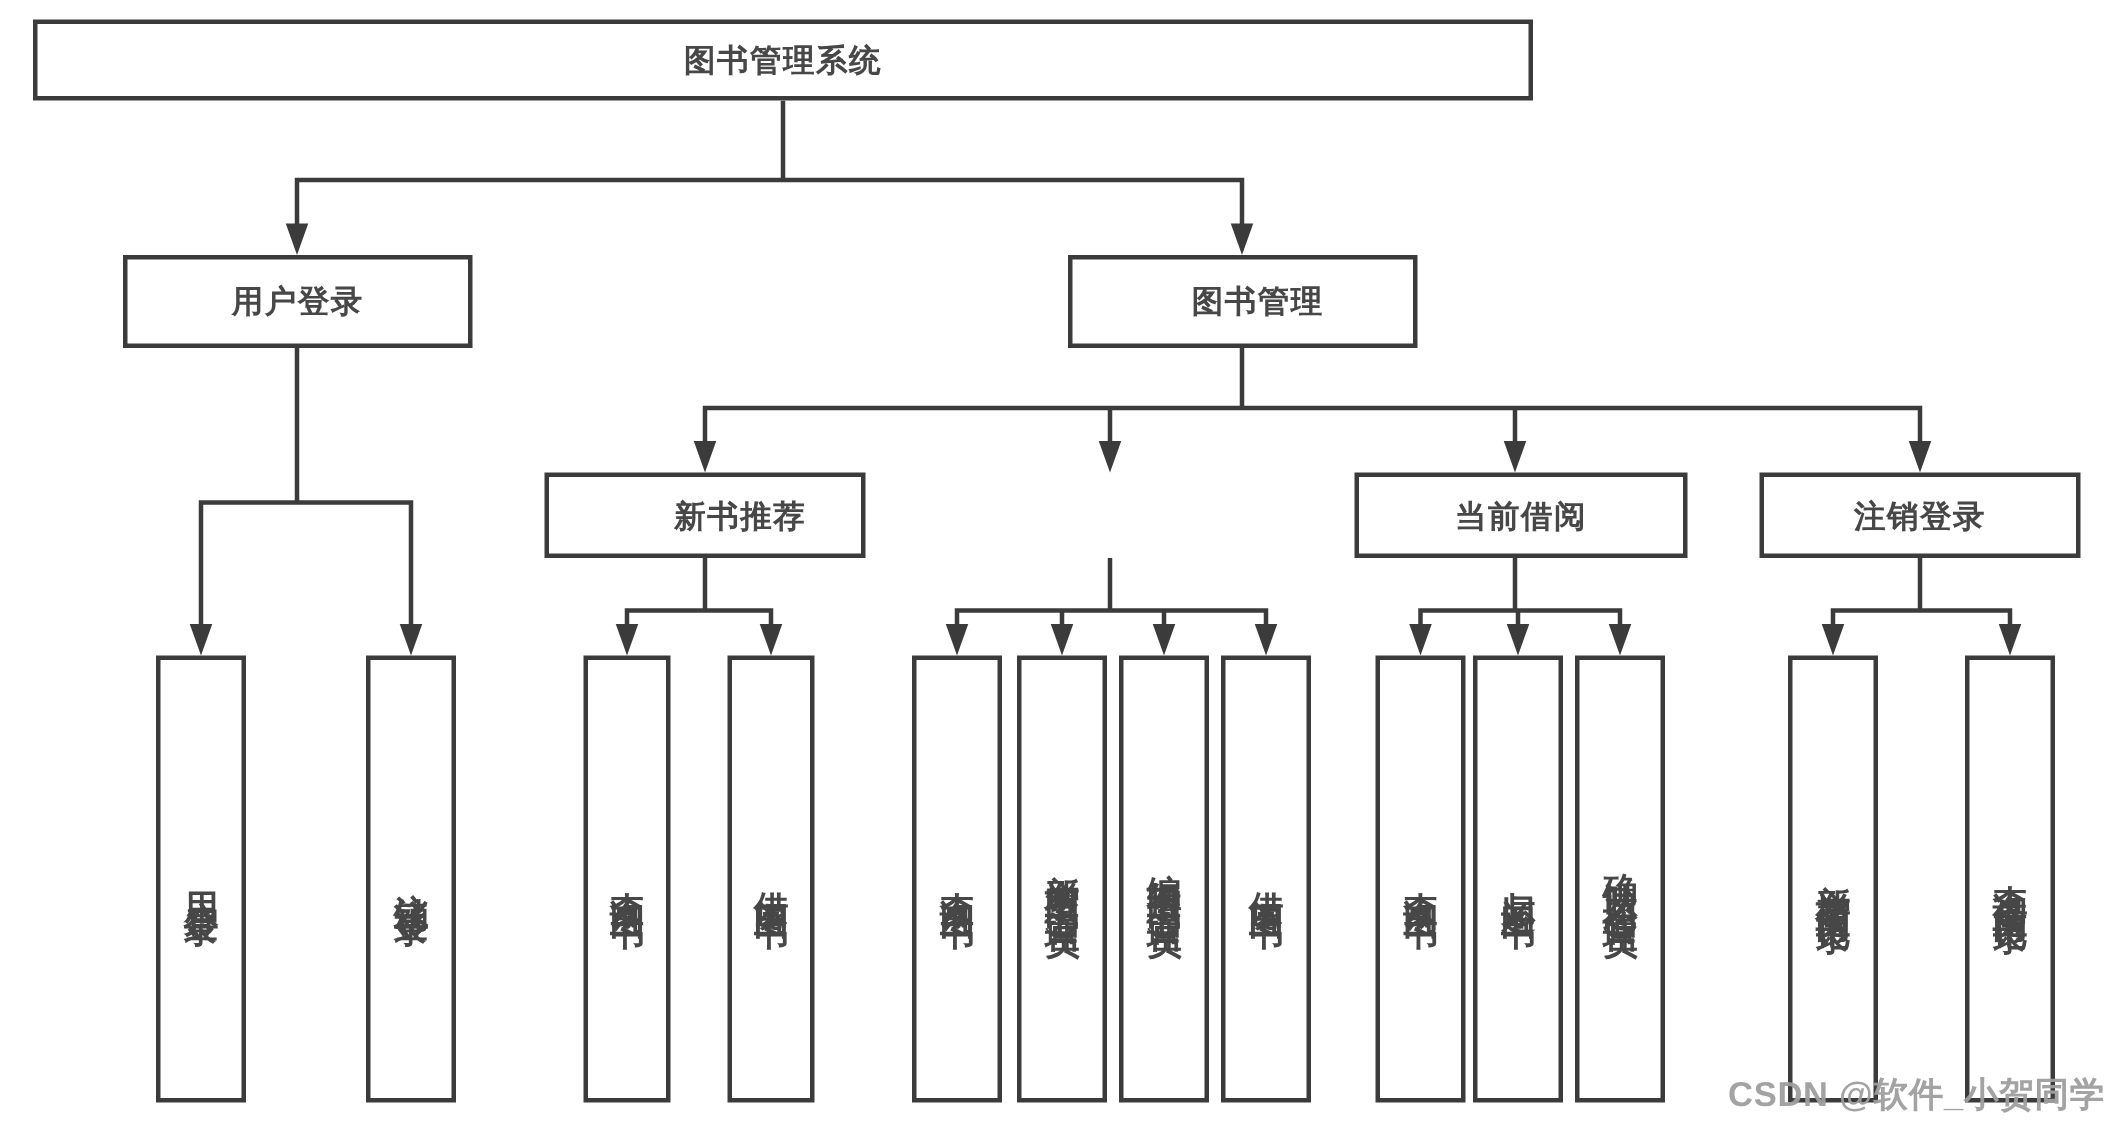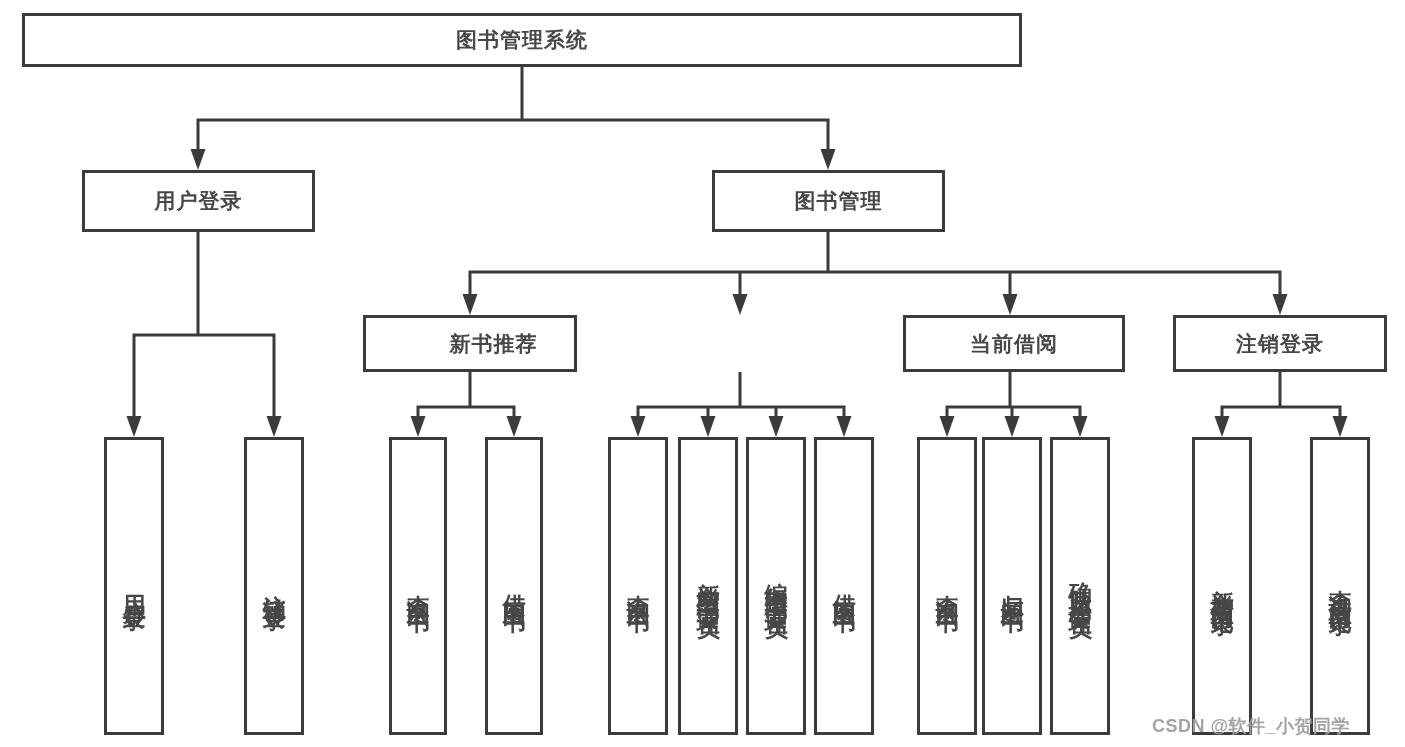--- a/index.html
+++ b/index.html
@@ -45,21 +45,21 @@
     text-orientation: mixed;
     font-size: 23px;
     letter-spacing: 5px;
     line-height: 1.1;
   }
   .watermark {
     position: absolute;
     z-index: 5;
     left: 1152px;
     top: 714px;
-    font-size: 18px;
+    font-size: 23px;
     color: rgba(158, 158, 158, 0.95);
     white-space: nowrap;
     letter-spacing: 0.5px;
   }
 </style>
 </head>
 <body>
 
 <div class="stage">
 

